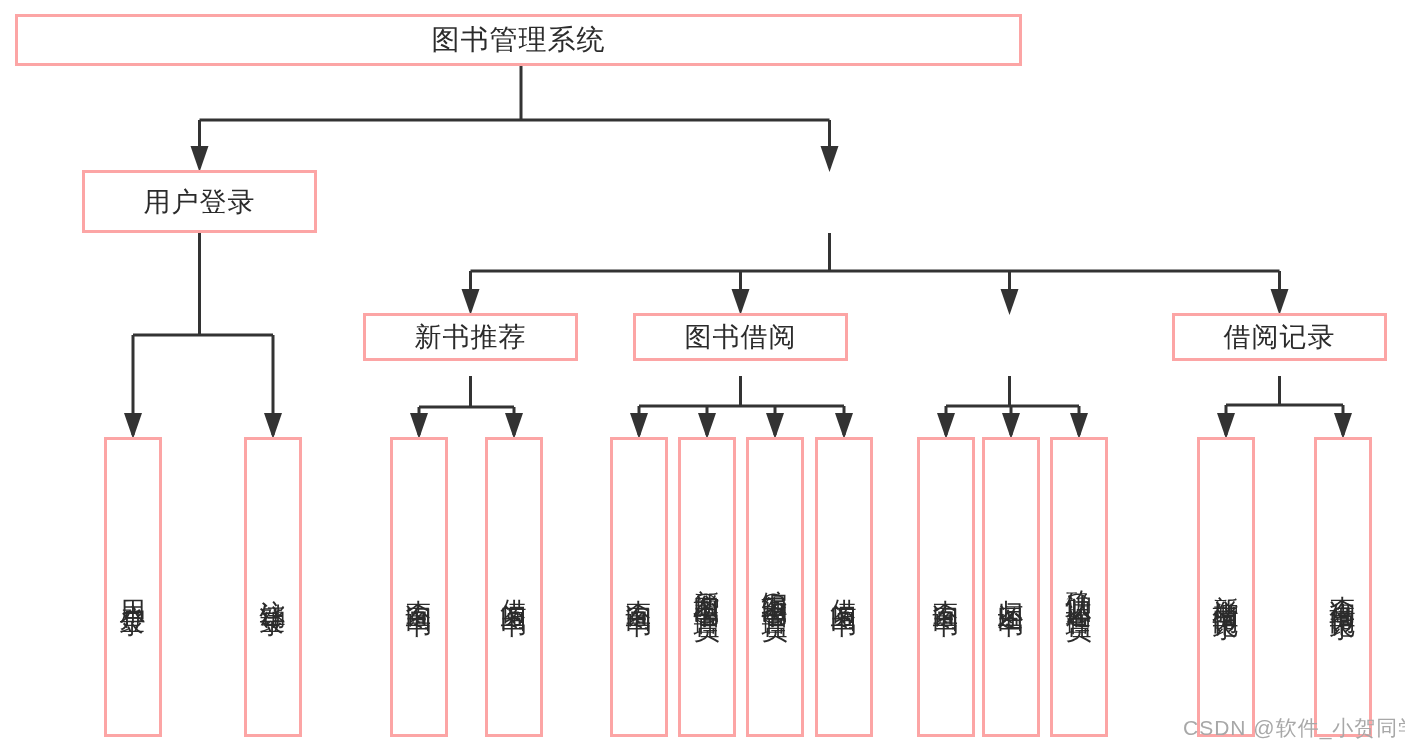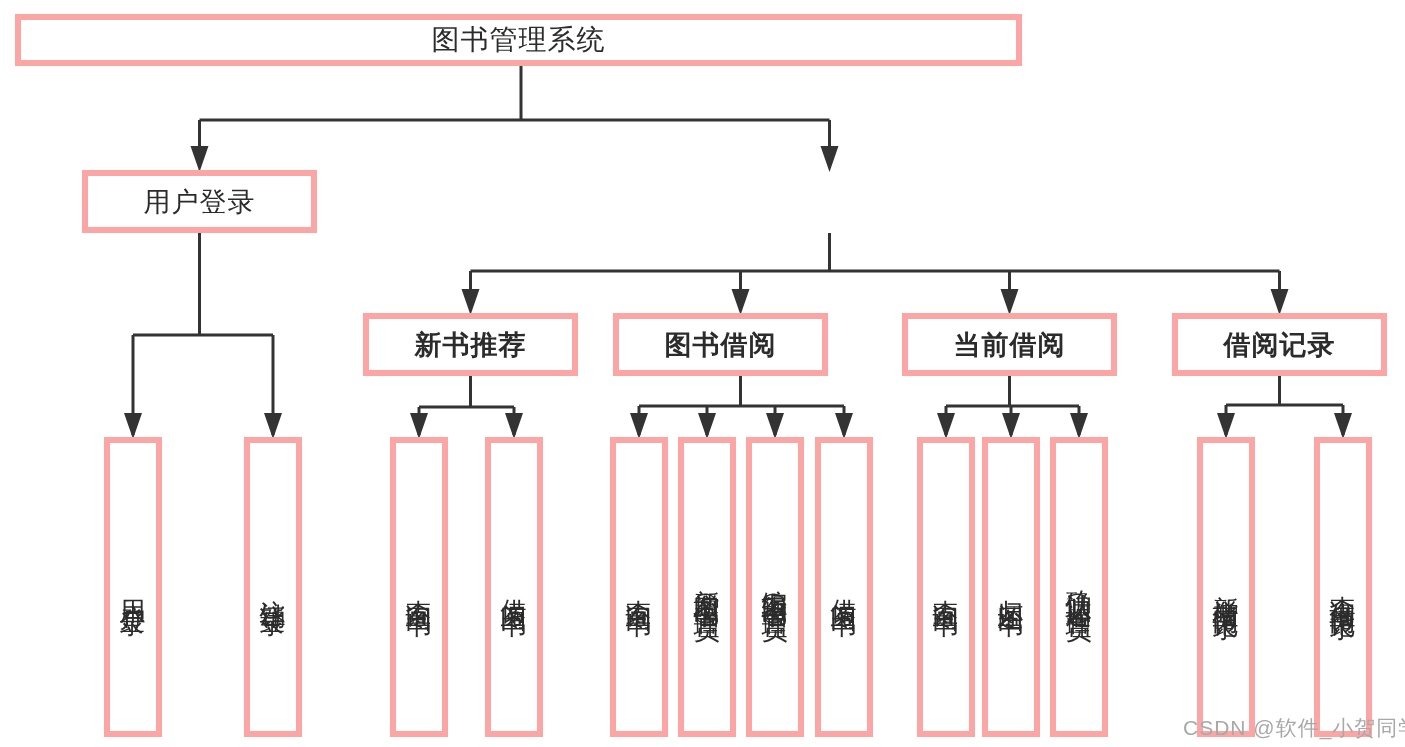--- a/index.html
+++ b/index.html
@@ -15,33 +15,33 @@
     overflow: hidden;
   }
   .wires {
     position: absolute;
     left: 0; top: 0;
     width: 1405px; height: 747px;
   }
   .box {
     position: absolute;
     box-sizing: border-box;
-    border: 6px solid #fca5a5;
+    border: 3px solid #fca5a5;
     background: #ffffff;
     display: flex;
     align-items: center;
     justify-content: center;
     color: #2b2b2b;
     font-size: 27px;
     letter-spacing: 1px;
     white-space: nowrap;
   }
   .root-box   { left: 15px;  top: 14px;  width: 1007px; height: 52px; font-size: 28px; }
   .l2-box     { top: 170px;  width: 235px; height: 63px; }
-  .l3-box     { top: 313px;  width: 215px; height: 63px; font-weight: bold; }
+  .l3-box     { top: 313px;  width: 215px; height: 48px; }
   .leaf       { top: 437px;  width: 58px;  height: 300px; }
   .vtext {
     writing-mode: vertical-rl;
     text-orientation: mixed;
     font-size: 26px;
     line-height: 1;
     letter-spacing: 4px;
     white-space: nowrap;
     color: #2b2b2b;
   }
@@ -133,25 +133,22 @@
     <span>图书管理系统</span>
   </div>
 
   <div class="box l2-box" style="left:82px;">
     <span>用户登录</span>
   </div>
 
   <div class="box l3-box" style="left:363px;">
     <span>新书推荐</span>
   </div>
-  <div class="box l3-box" style="left:613px;align-items:center;">
+  <div class="box l3-box" style="left:633px;align-items:center;">
     <span>图书借阅</span>
-  </div>
-  <div class="box l3-box" style="left:902px;">
-    <span>当前借阅</span>
   </div>
   <div class="box l3-box" style="left:1172px;align-items:center;">
     <span>借阅记录</span>
   </div>
 
   <div class="box leaf" style="left:104px;">
     <span class="vtext">用户登录</span>
   </div>
   <div class="box leaf" style="left:244px;">
     <span class="vtext">注销登录</span>

